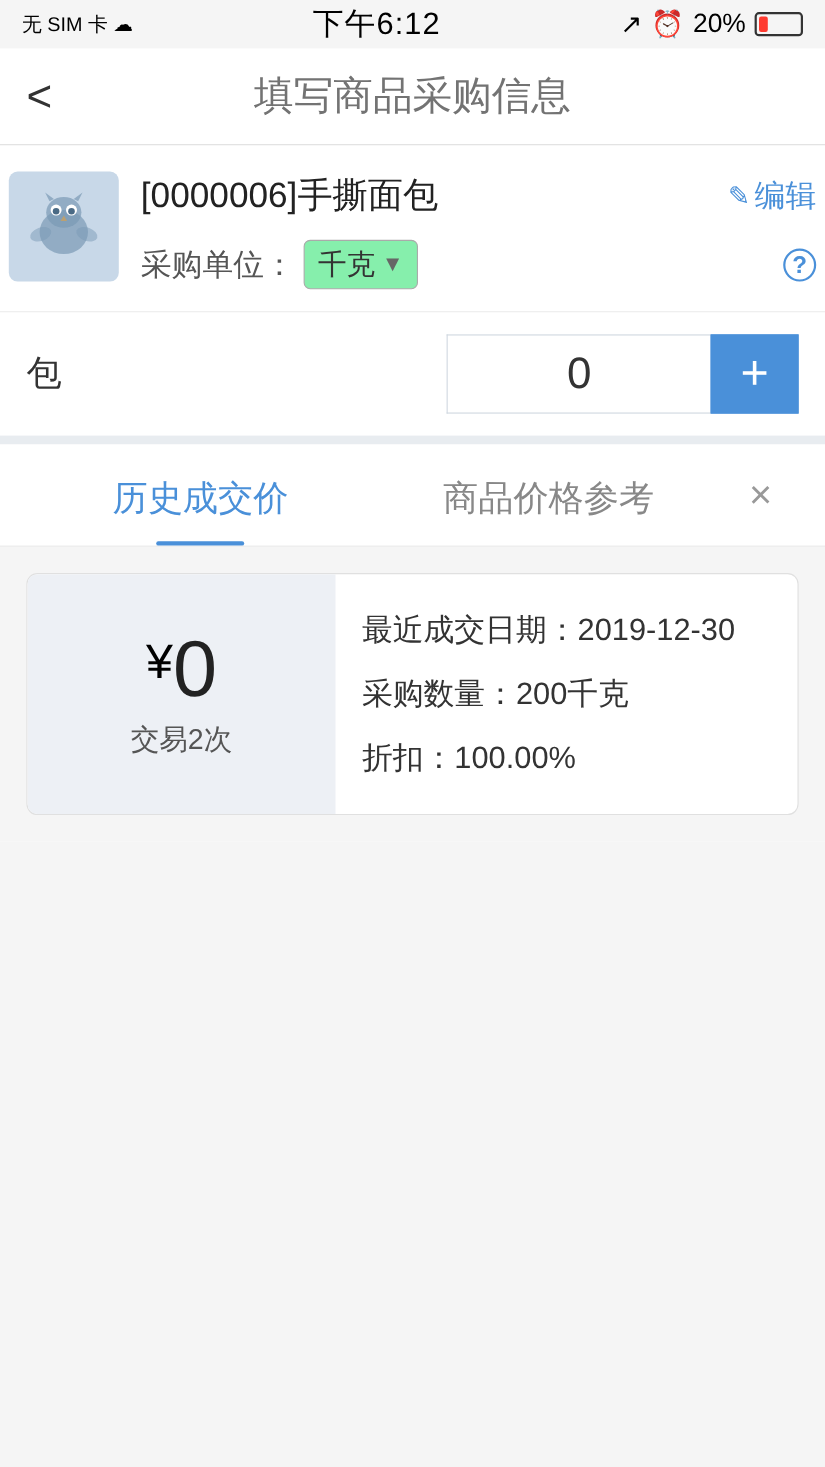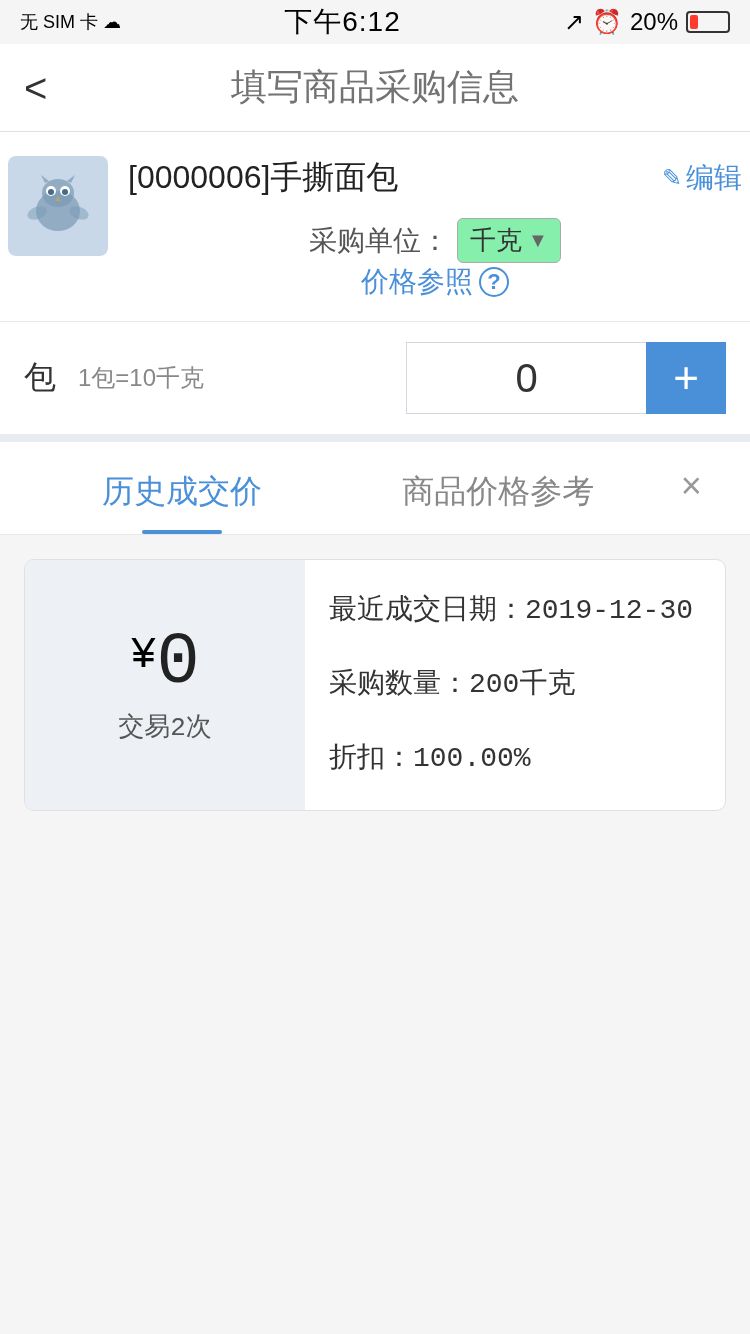--- a/index.html
+++ b/index.html
@@ -135,21 +135,20 @@
       font-size: 28px;
       cursor: pointer;
     }
     .edit-icon {
       font-size: 24px;
     }
     .unit-row {
       display: flex;
       align-items: center;
       justify-content: space-between;
-      flex-direction: column;
     }
     .unit-label {
       font-size: 28px;
       color: #555;
     }
     .unit-select {
       display: inline-flex;
       align-items: center;
       gap: 6px;
       border: 1px solid #aaa;
@@ -238,21 +237,20 @@
       align-items: center;
       justify-content: center;
       cursor: pointer;
       font-weight: 300;
     }
 
     
     .tabs-section {
       background: #fff;
       margin-top: 0;
-      font-family: Liberation Mono, monospace;
     }
     .tabs-header {
       display: flex;
       align-items: center;
       border-bottom: 1px solid #e8e8e8;
       padding: 0 24px;
       position: relative;
     }
     .tab-item {
       flex: 1;
@@ -320,21 +318,21 @@
     .price-transactions {
       font-size: 26px;
       color: #555;
       margin-top: 10px;
     }
     .price-card-right {
       flex: 1;
       padding: 30px 24px;
       display: flex;
       flex-direction: column;
-      gap: 32px;
+      gap: 16px;
       justify-content: center;
     }
     .price-detail-row {
       font-size: 28px;
       color: #333;
       line-height: 1.5;
     }
 
     
     .bottom-area {
@@ -404,33 +402,31 @@
       </div>
       <div class="unit-row">
         <div style="display:flex; align-items:center;">
           <span class="unit-label">采购单位：</span>
           <div class="unit-select">
             <span>千克</span>
             <span class="unit-arrow">▼</span>
           </div>
         </div>
         <div class="price-ref-btn">
-          <span>价格参照</span>
           <div class="price-ref-icon">?</div>
         </div>
       </div>
     </div>
   </div>
 </div>
 
 <div class="quantity-section">
   <div class="quantity-row">
     <div class="quantity-unit-label">
       <span>包</span>
-      <span class="unit-conversion">1包=10千克</span>
     </div>
     <div class="quantity-control">
       <input class="quantity-input" type="text" value="0" style="">
       <div class="quantity-plus">+</div>
     </div>
   </div>
 </div>
 
 <div class="tabs-section">
   <div class="tabs-header">

